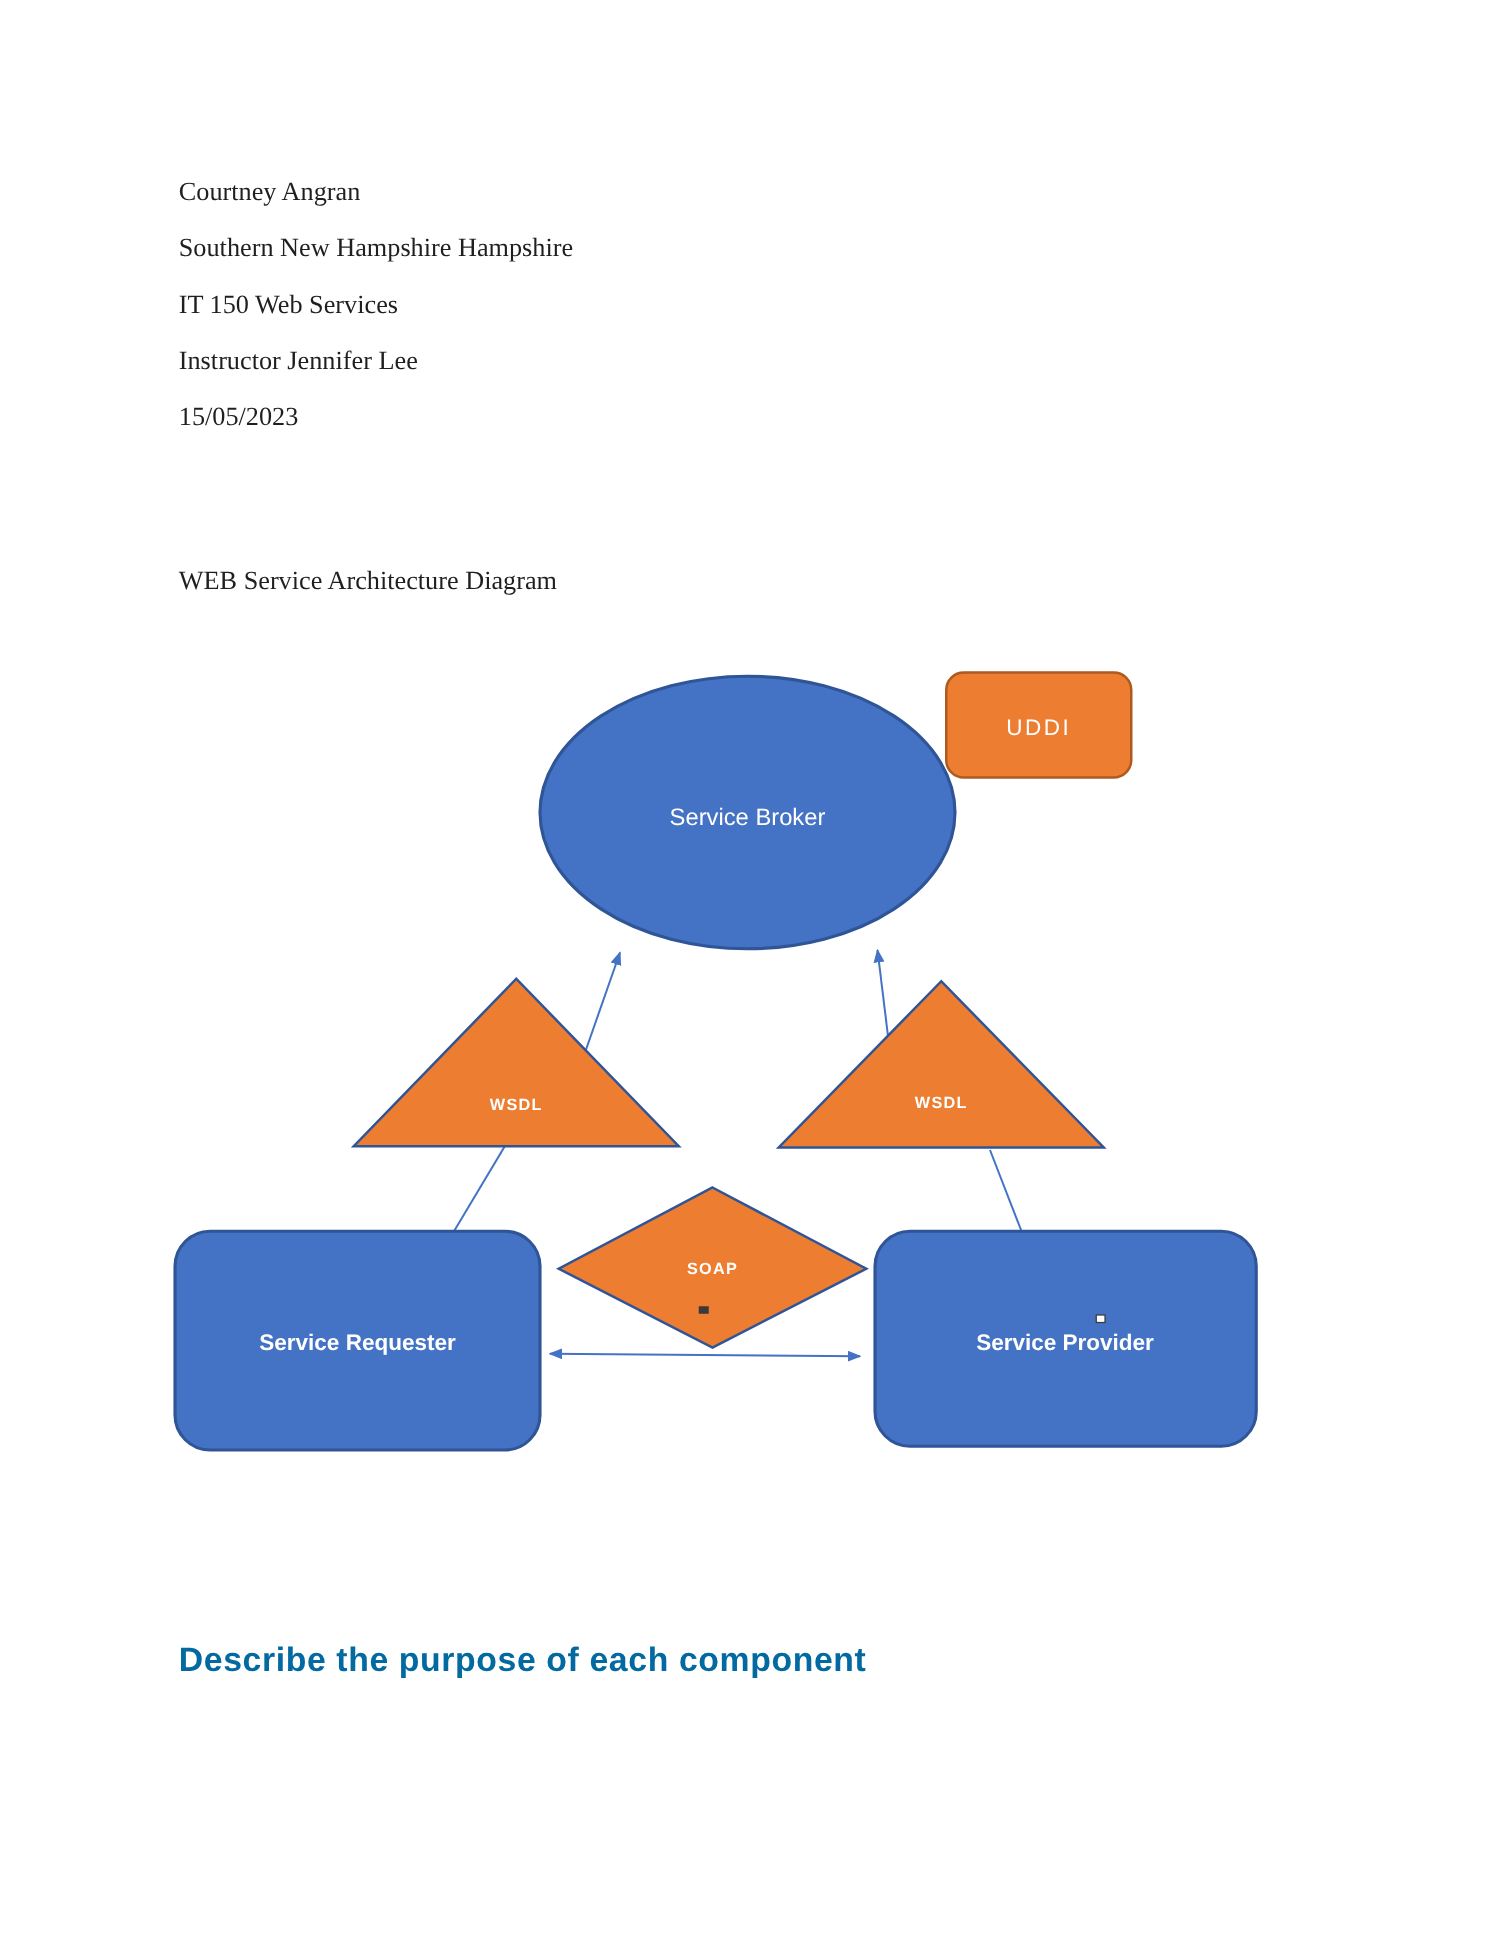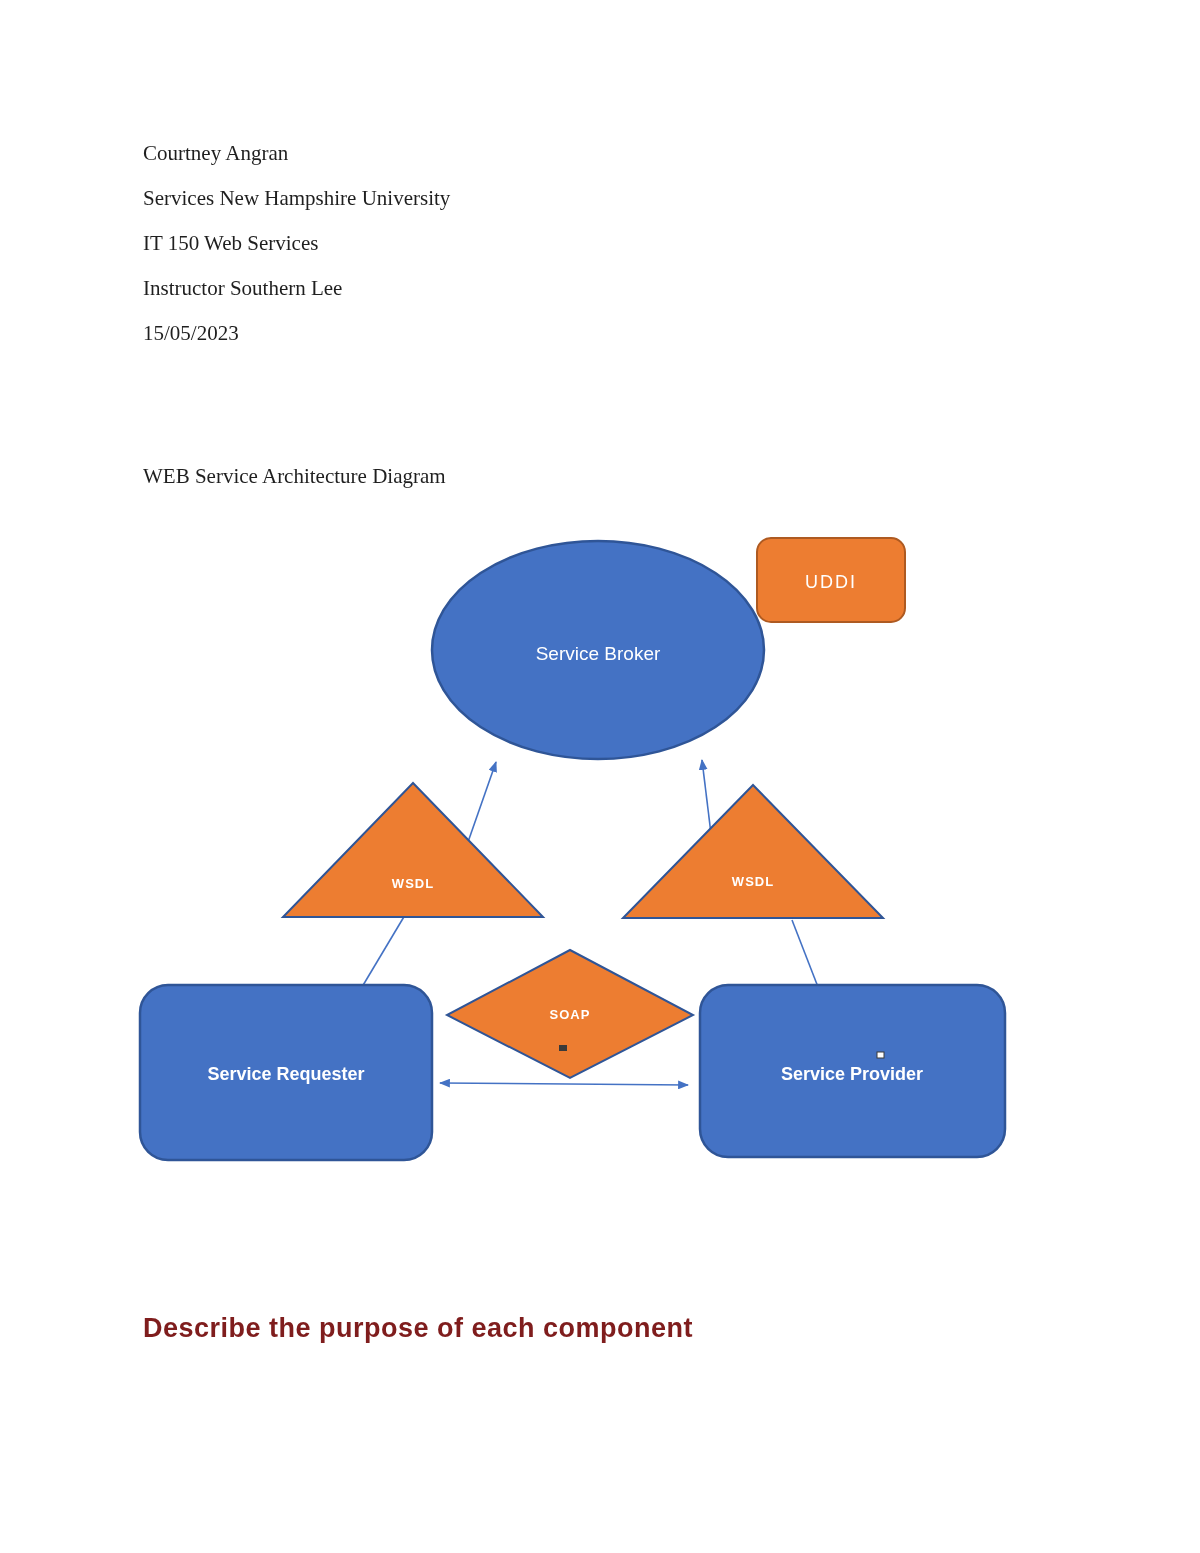--- a/index.html
+++ b/index.html
@@ -18,32 +18,32 @@
     top: 143px;
   }
   .header-block p {
     font-size: 21px;
     line-height: 1.0;
     margin: 0 0 24px 0;
   }
   .diagram-title {
     position: absolute;
     left: 143px;
-    top: 464px;
+    top: 452px;
     font-size: 21px;
   }
   .section-heading {
     position: absolute;
     left: 143px;
     top: 1313px;
     font-family: "Liberation Sans", sans-serif;
     font-weight: 700;
     font-size: 27px;
     letter-spacing: 0.5px;
-    color: #7f1d1d;
+    color: #0369a1;
   }
   .diagram-svg {
     position: absolute;
     left: 0;
     top: 520px;
     width: 1200px;
     height: 660px;
   }
   .diagram-svg text {
     fill: #ffffff;
@@ -56,23 +56,23 @@
   .shape-label-sm { font-size: 13px; font-weight: 700; letter-spacing: 1px; }
   .connector { fill: none; stroke-width: 1.6px; }
 </style>
 </head>
 <body>
 
 <div class="page">
 
   <div class="header-block">
     <p>Courtney Angran</p>
-    <p>Services New Hampshire University</p>
+    <p>Southern New Hampshire Hampshire</p>
     <p>IT 150 Web Services</p>
-    <p>Instructor Southern Lee</p>
+    <p>Instructor Jennifer Lee</p>
     <p>15/05/2023</p>
   </div>
 
   <div class="diagram-title">WEB Service Architecture Diagram</div>
 
   <svg class="diagram-svg" viewBox="0 0 1200 660">
     <defs>
       <marker id="ah-end" viewBox="0 0 10 8" refX="9" refY="4" markerWidth="11" markerHeight="9" orient="auto" markerUnits="userSpaceOnUse">
         <path d="M0,0 L10,4 L0,8 z" fill="#4472C4"></path>
       </marker>

